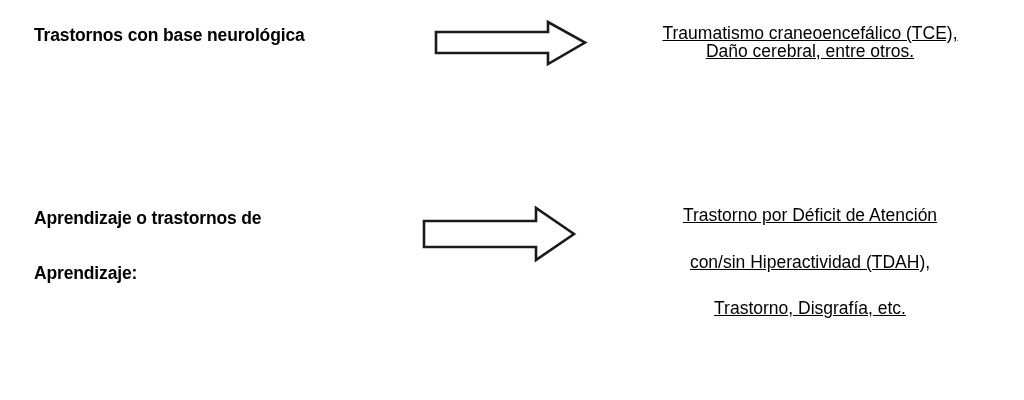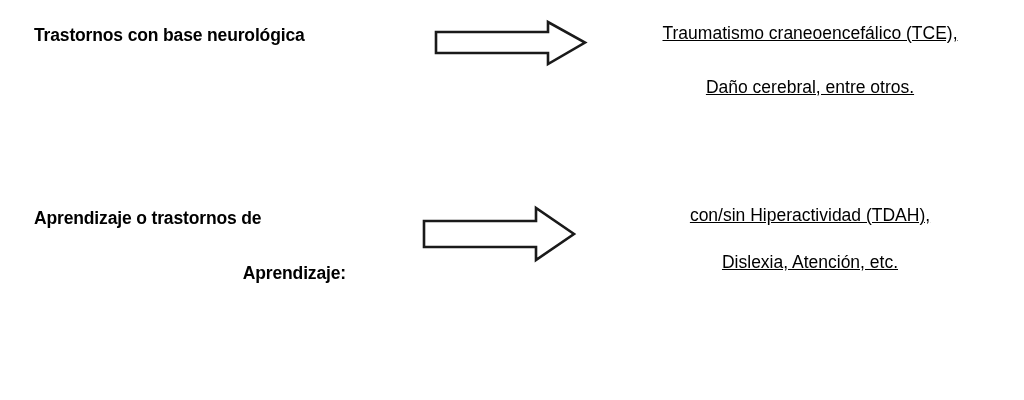--- a/index.html
+++ b/index.html
@@ -34,21 +34,21 @@
   
   .cat-label {
     font-weight: bold;
     font-size: 17.5px;
     line-height: 1.18;
     letter-spacing: -0.15px;
     color: #000000;
     white-space: nowrap;
   }
   .cat-label .line-1 { display: block; text-align: left; }
-  .cat-label .line-2 { display: block; text-align: right; }
+  .cat-label .line-2 { display: block; text-align: left; }
 
   
   .arrow-wrap {
     position: absolute;
     line-height: 0;
   }
   .arrow-wrap svg { display: block; }
 
   
   .examples {
@@ -61,21 +61,21 @@
     white-space: nowrap;
   }
   .examples .ex-line {
     display: block;
     text-align: center;
     text-decoration: underline;
   }
 
   
   #group1-examples { left: 596px; top: 25px; width: 428px; }
-  #group1-examples .ex-line + .ex-line { margin-top: 36px; }
+  #group1-examples .ex-line + .ex-line { }
 
   #group2-examples { left: 596px; top: 207px; width: 428px; }
   #group2-examples .ex-line + .ex-line { margin-top: 29px; }
 
   
   #group1-label { left: 34px; top: 25px; width: 330px; }
   #group2-label { left: 34px; top: 208px; width: 312px; }
   #group2-label .line-2 { margin-top: 34px; }
 
   #group1-arrow { left: 433px; top: 19px; }
@@ -106,17 +106,18 @@
     <span class="line-2">Aprendizaje:</span>
   </div>
 
   <div class="arrow-wrap" id="group2-arrow">
     <svg width="158" height="60" viewBox="0 0 158 60" xmlns="http://www.w3.org/2000/svg">
       <polygon points="3,16 115,16 115,3 153,29 115,55 115,42 3,42" fill="#ffffff" stroke="#1a1a1a" stroke-width="2.6" stroke-linejoin="miter"></polygon>
     </svg>
   </div>
 
   <div class="examples" id="group2-examples">
+    <span class="ex-line">Trastorno por Déficit de Atención</span>
     <span class="ex-line">con/sin Hiperactividad (TDAH),</span>
-    <span class="ex-line">Dislexia, Atención, etc.</span>
+    <span class="ex-line">Trastorno, Disgrafía, etc.</span>
   </div>
 
 </div>
 
 </body></html>

